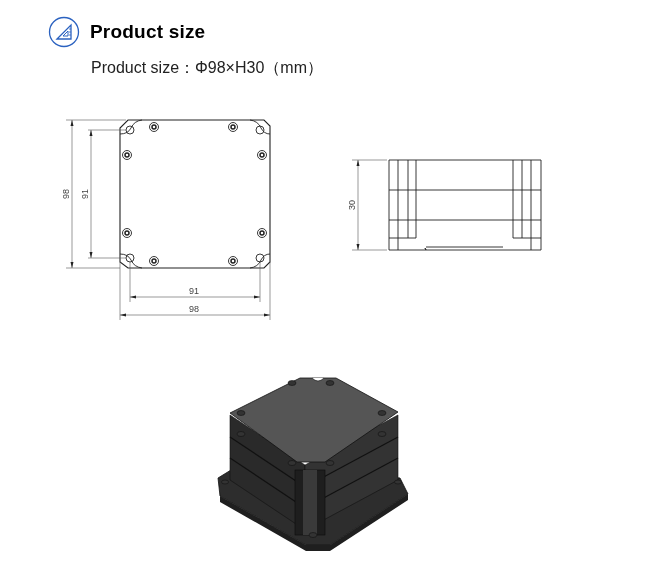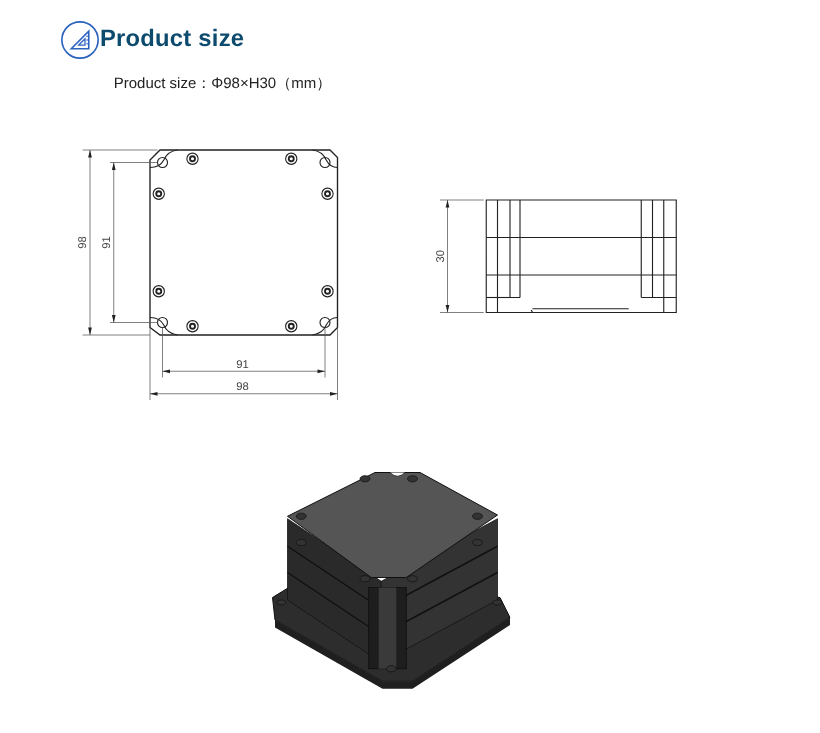--- a/index.html
+++ b/index.html
@@ -1,20 +1,20 @@
 <!DOCTYPE html>
 <html><head>
 <meta charset="utf-8">
 <style>
   html, body { margin:0; padding:0; background:#ffffff; }
   body { width:656px; height:586px; position:relative; overflow:hidden; font-family:"Liberation Sans", "DejaVu Sans", sans-serif; }
   .header { position:absolute; left:48px; top:16px; display:flex; align-items:center; }
   .header-icon { width:32px; height:32px; }
-  .title { color:#0c4a6e; font-weight:bold; font-size:19px; letter-spacing:0.2px; }
-  .subtitle { position:absolute; left:91px; top:58px; font-size:12px; color:#222; }
+  .title { margin-left:10px; color:#000000; font-weight:bold; font-size:19px; letter-spacing:0.2px; }
+  .subtitle { position:absolute; left:91px; top:58px; font-size:16px; color:#222; }
   .drawing { position:absolute; }
   .dim-text { font-family:"Liberation Sans", sans-serif; font-size:9px; fill:#444; }
 </style>
 </head>
 <body>
 
 <div class="header">
   <svg class="header-icon" viewBox="0 0 32 32">
     <circle cx="16" cy="16" r="14.5" fill="none" stroke="#2b62c0" stroke-width="1.3"></circle>
     <path d="M9 23 L23 9 L23 23 Z" fill="none" stroke="#2b62c0" stroke-width="1.3"></path>

